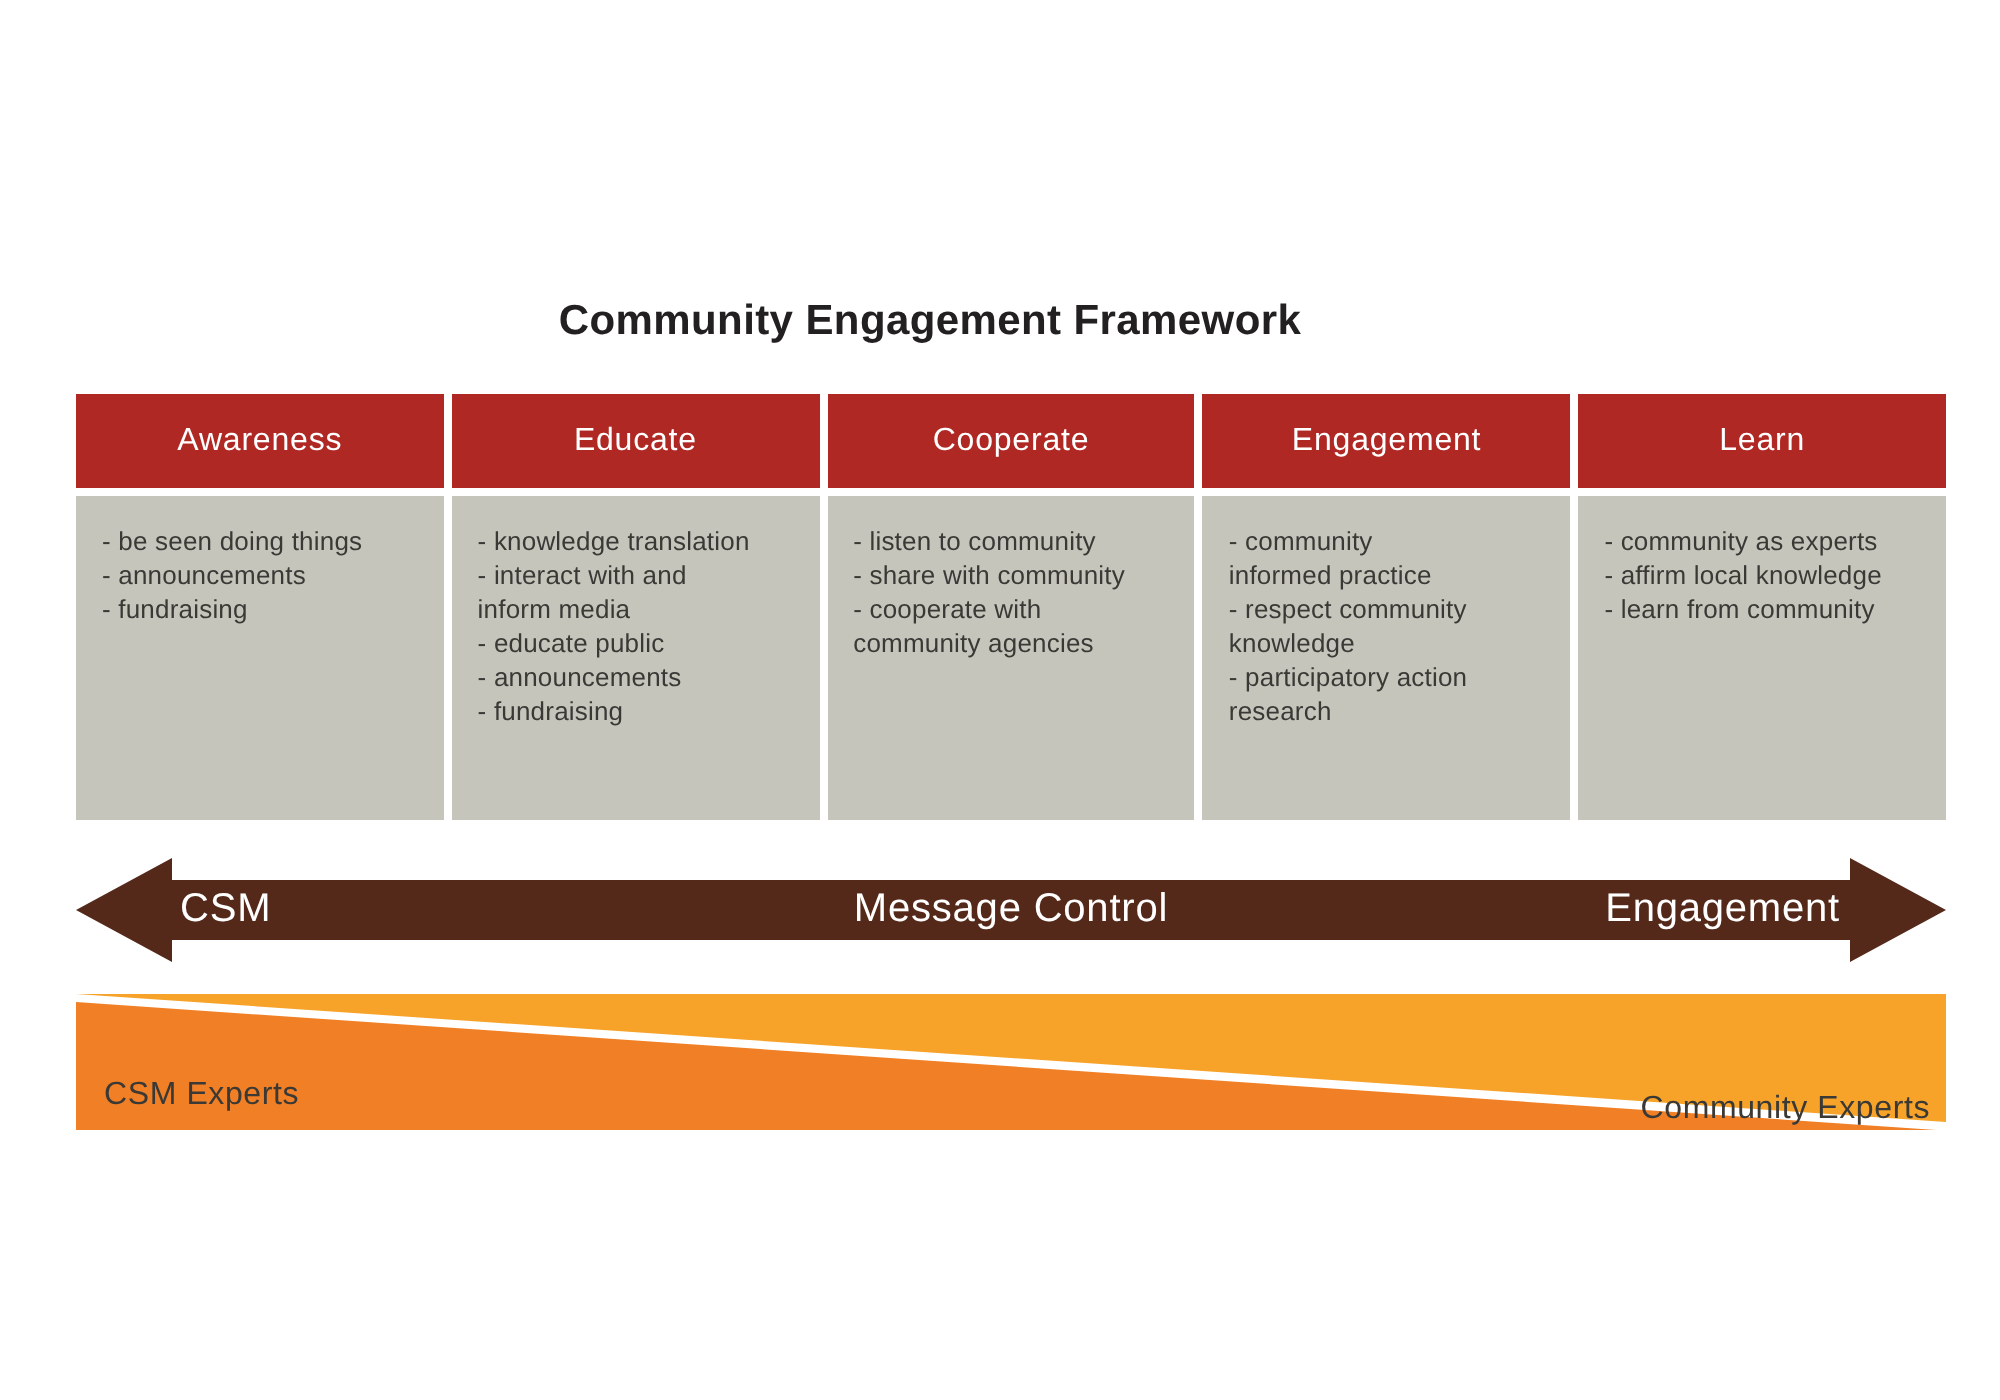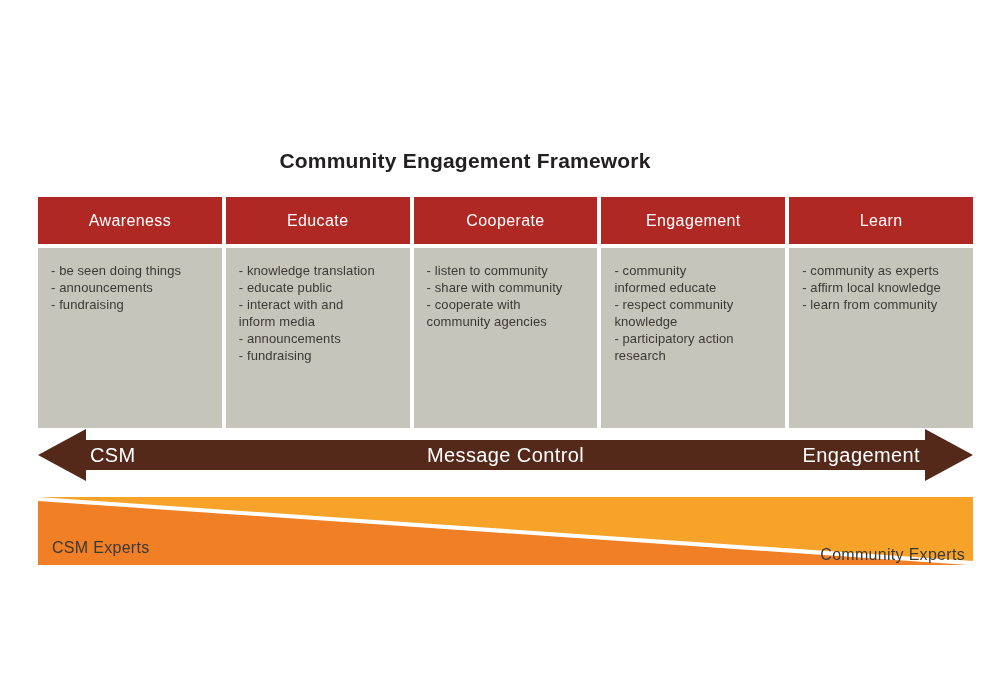--- a/index.html
+++ b/index.html
@@ -32,21 +32,21 @@
   .fcol { flex: 1; display: flex; flex-direction: column; gap: 4px; }
   .fhdr {
     height: 47px;
     background: var(--header-red, #AF2823);
     color: var(--text-light, #ffffff);
     display: flex; align-items: center; justify-content: center;
     font-size: 16px;
     letter-spacing: 0.4px;
   }
   .fbody {
-    height: 180px;
+    height: 162px;
     background: var(--cell-gray, #C6C5BC);
     box-sizing: border-box;
     padding: 14px 6px 0 13px;
     font-size: 13px;
     line-height: 17px;
     letter-spacing: 0.1px;
     color: var(--text-dark, #3B3935);
   }
   .fitem { white-space: pre-line; }
 
@@ -100,43 +100,43 @@
         <div class="fitem">- be seen doing things</div>
         <div class="fitem">- announcements</div>
         <div class="fitem">- fundraising</div>
       </div>
     </div>
 
     <div class="fcol">
       <div class="fhdr">Educate</div>
       <div class="fbody">
         <div class="fitem">- knowledge translation</div>
-        <div class="fitem">- educate public</div>
         <div class="fitem">- interact with and
 inform media</div>
+        <div class="fitem">- educate public</div>
         <div class="fitem">- announcements</div>
         <div class="fitem">- fundraising</div>
       </div>
     </div>
 
     <div class="fcol">
       <div class="fhdr">Cooperate</div>
       <div class="fbody">
         <div class="fitem">- listen to community</div>
         <div class="fitem">- share with community</div>
         <div class="fitem">- cooperate with
 community agencies</div>
       </div>
     </div>
 
     <div class="fcol">
       <div class="fhdr">Engagement</div>
       <div class="fbody">
         <div class="fitem">- community
-informed educate</div>
+informed practice</div>
         <div class="fitem">- respect community
 knowledge</div>
         <div class="fitem">- participatory action
 research</div>
       </div>
     </div>
 
     <div class="fcol">
       <div class="fhdr">Learn</div>
       <div class="fbody">

